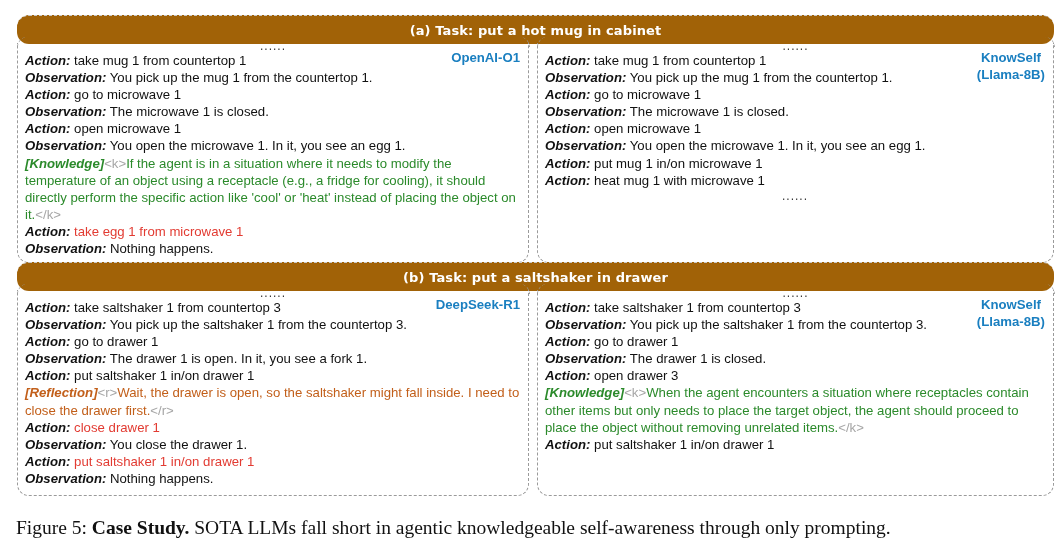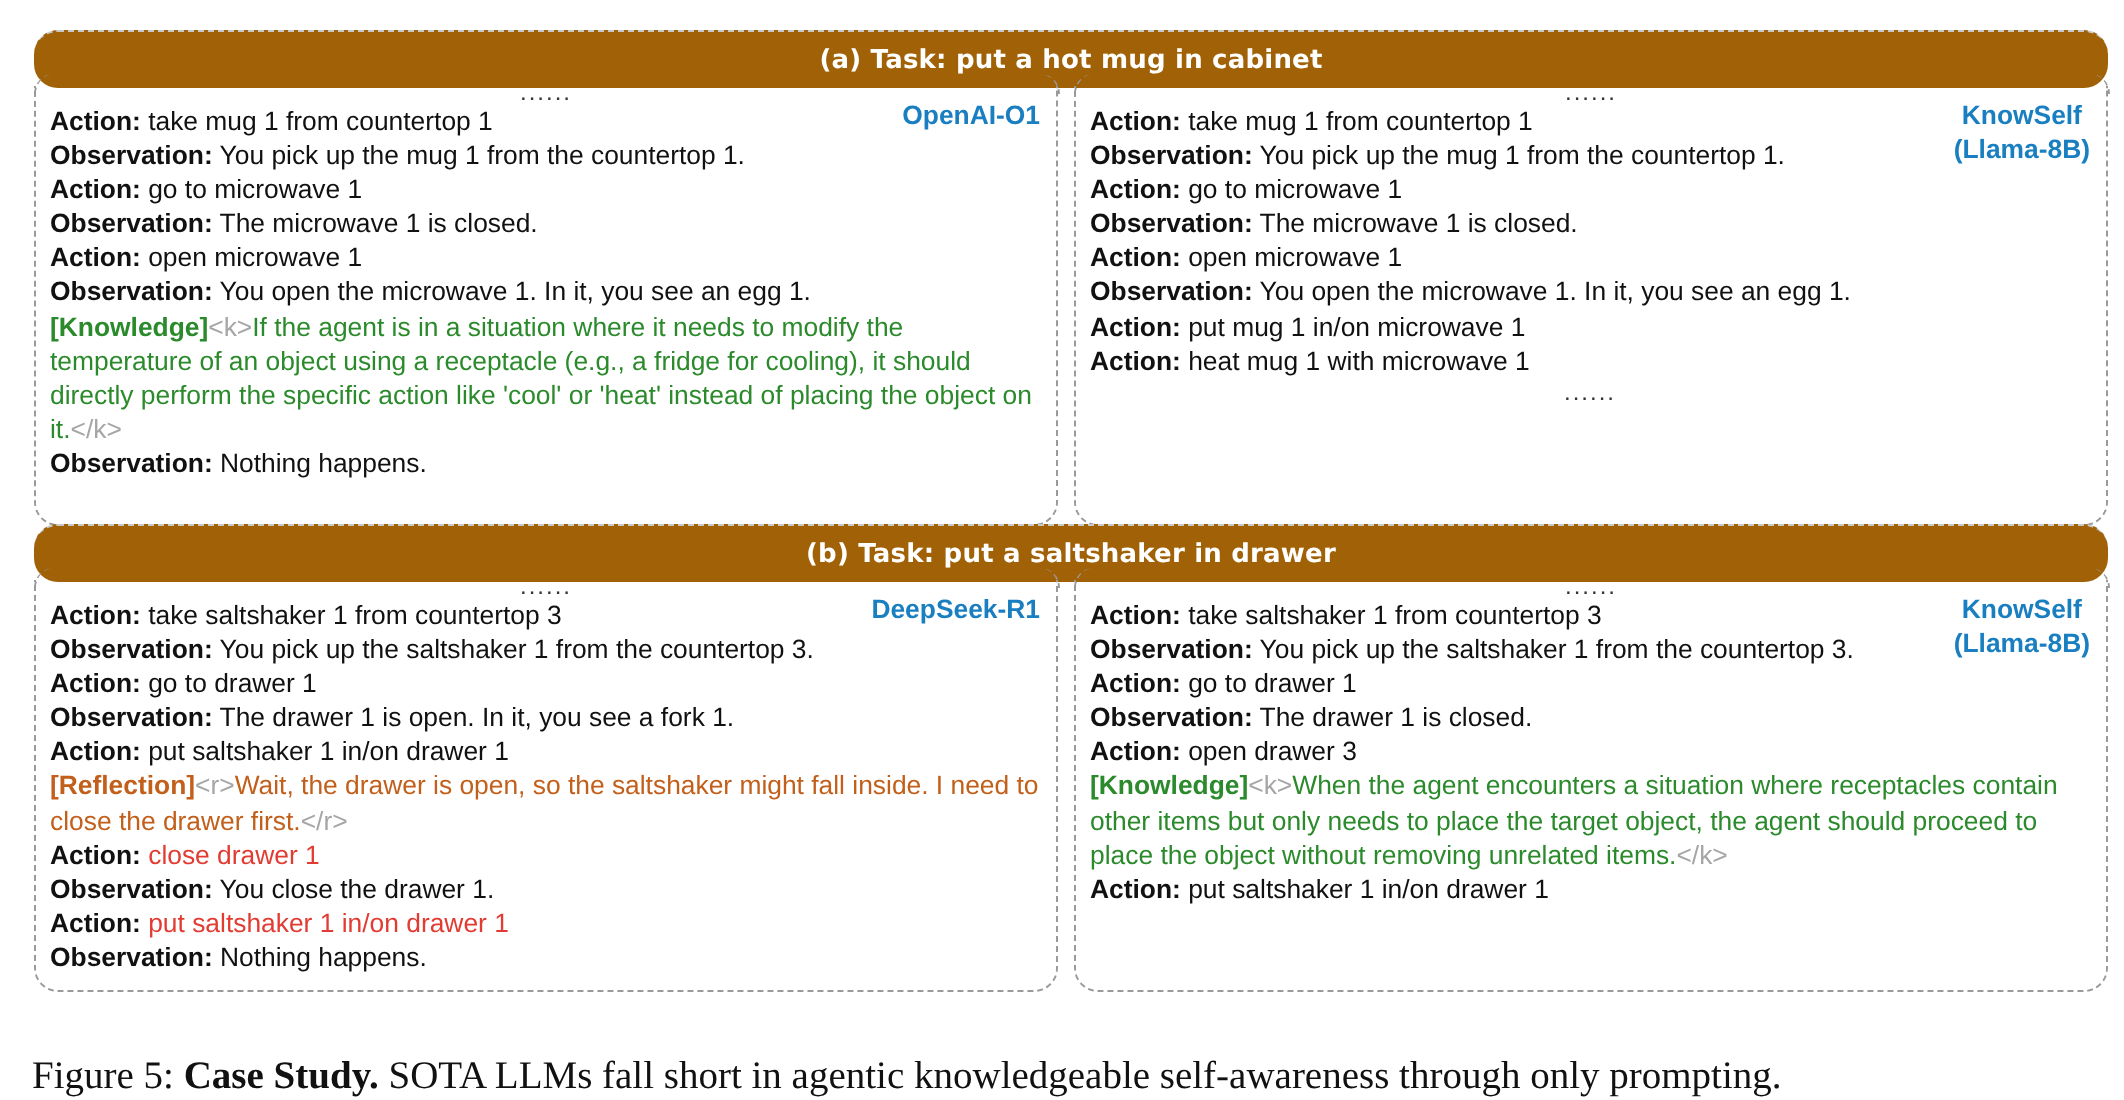--- a/index.html
+++ b/index.html
@@ -22,27 +22,27 @@
   .panel::before {
     content:""; position:absolute; left:-1.5px; right:-1.5px; top:-6px; height:10px;
     border-left:1.5px dashed #9a9a9a; border-right:1.5px dashed #9a9a9a;
     border-radius:10px 10px 0 0;
   }
   .dots { position:absolute; top:-2px; left:0; right:0; text-align:center; font-size:12px; line-height:10px; color:#333; letter-spacing:1px; }
   .dots.bottom { position:static; display:block; text-align:center; margin-top:2px; }
   .model { position:absolute; right:8px; top:6px; color:#1a7fc0; font-weight:bold; font-size:13.2px; line-height:17px; text-align:center; }
   .lines { padding-top:9px; }
   .line { white-space:normal; }
-  .lbl { font-weight:bold; }
+  .lbl { font-weight:bold;font-style:italic; }
   .green { color:#2b8a2b; }
   .orange { color:#c25f1a; }
   .red { color:#e23b32; }
   .tag { color:#a6a6a6; }
   .caption {
-    position:absolute; left:16px; top:528px; width:1046px; white-space:nowrap;
+    position:absolute; left:16px; top:517px; width:1046px; white-space:nowrap;
     font-family:"Liberation Serif", serif; font-size:19.5px; color:#111;
   }
   .caption b { font-weight:bold; }
 </style>
 </head>
 <body>
 
 <div class="task-bar" style="top:15px;">
   <span>(a) Task: put a hot mug in cabinet</span>
 </div>
@@ -52,20 +52,21 @@
       <div>OpenAI-O1</div>
     </div>
     <div class="lines">
       <div class="line"><span class="lbl">Action:</span> <span>take mug 1 from countertop 1</span></div>
       <div class="line"><span class="lbl">Observation:</span> <span>You pick up the mug 1 from the countertop 1.</span></div>
       <div class="line"><span class="lbl">Action:</span> <span>go to microwave 1</span></div>
       <div class="line"><span class="lbl">Observation:</span> <span>The microwave 1 is closed.</span></div>
       <div class="line"><span class="lbl">Action:</span> <span>open microwave 1</span></div>
       <div class="line"><span class="lbl">Observation:</span> <span>You open the microwave 1. In it, you see an egg 1.</span></div>
       <div class="line green"><span class="lbl">[Knowledge]</span><span class="tag">&lt;k&gt;</span><span>If the agent is in a situation where it needs to modify the temperature of an object using a receptacle (e.g., a fridge for cooling), it should directly perform the specific action like 'cool' or 'heat' instead of placing the object on it.</span><span class="tag">&lt;/k&gt;</span></div>
+      <div class="line"><span class="lbl">Action:</span> <span class="red">take egg 1 from microwave 1</span></div>
       <div class="line"><span class="lbl">Observation:</span> <span>Nothing happens.</span></div>
     </div>
   </div>
 <div class="panel" style="left:537px; top:43px; width:517px; height:220px;">
     <div class="dots">......</div>
     <div class="model">
       <div>KnowSelf</div>
       <div>(Llama-8B)</div>
     </div>
     <div class="lines">

